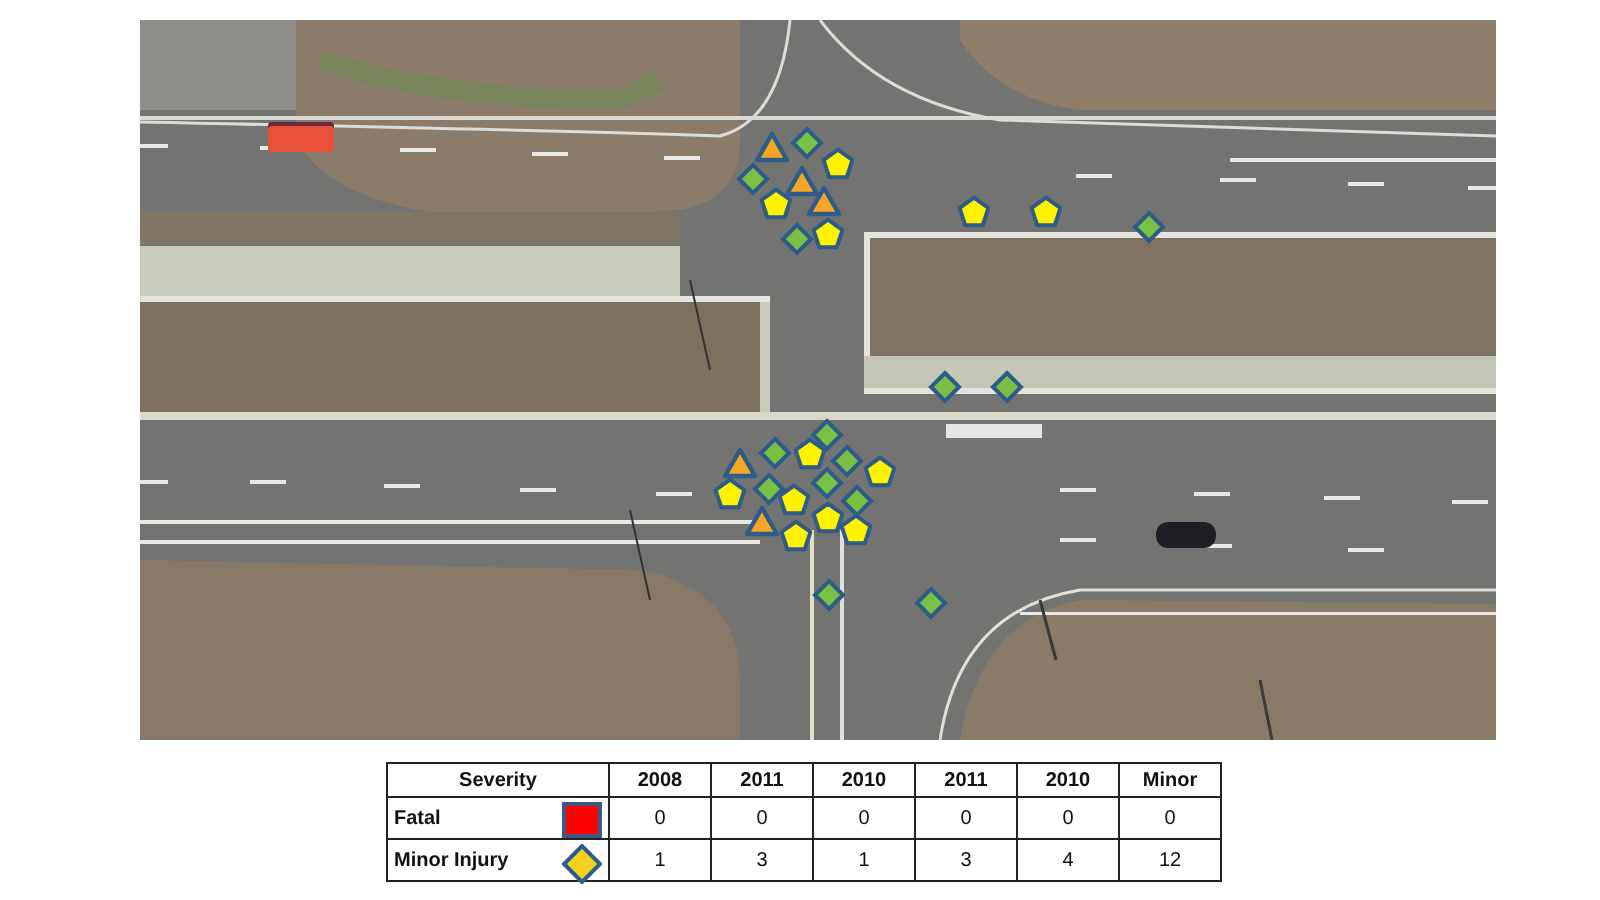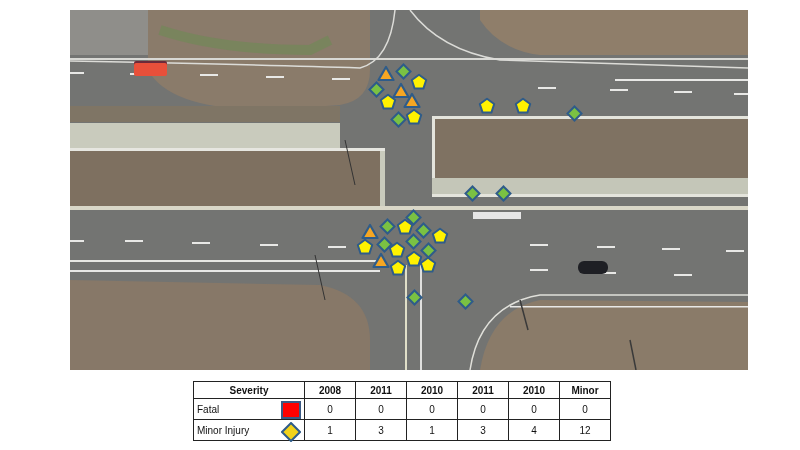--- a/index.html
+++ b/index.html
@@ -3,21 +3,21 @@
 <meta charset="utf-8">
 <style>
   html, body { margin:0; padding:0; }
   body { width:800px; height:450px; background:#ffffff; position:relative; overflow:hidden; font-family:"Liberation Sans", sans-serif; }
   .map { position:absolute; left:70px; top:10px; width:678px; height:360px; overflow:hidden; background:#7a7a78; }
   .map svg { position:absolute; left:0; top:0; }
   .marker { position:absolute; }
   table.sev { position:absolute; left:193px; top:381px; border-collapse:collapse; font-family:"Liberation Sans", sans-serif; font-size:10px; color:#111; }
   table.sev th, table.sev td { border:1px solid #222; height:20px; padding:0 3px; text-align:center; }
   table.sev th { font-weight:bold; height:16px; }
-  table.sev td.lbl { text-align:left; position:relative; width:104px; }
+  table.sev td.lbl { text-align:left; position:relative; width:104px;font-weight:bold; }
   table.sev td.lbl .ico { position:absolute; right:3px; top:2px; }
   .c-year { width:44px; }
   .clip { position:absolute; left:0; top:0; width:800px; height:450px; overflow:hidden; }
 </style>
 </head>
 <body>
 
 <div class="map">
   <svg width="678" height="360" viewBox="0 0 678 360">
 

